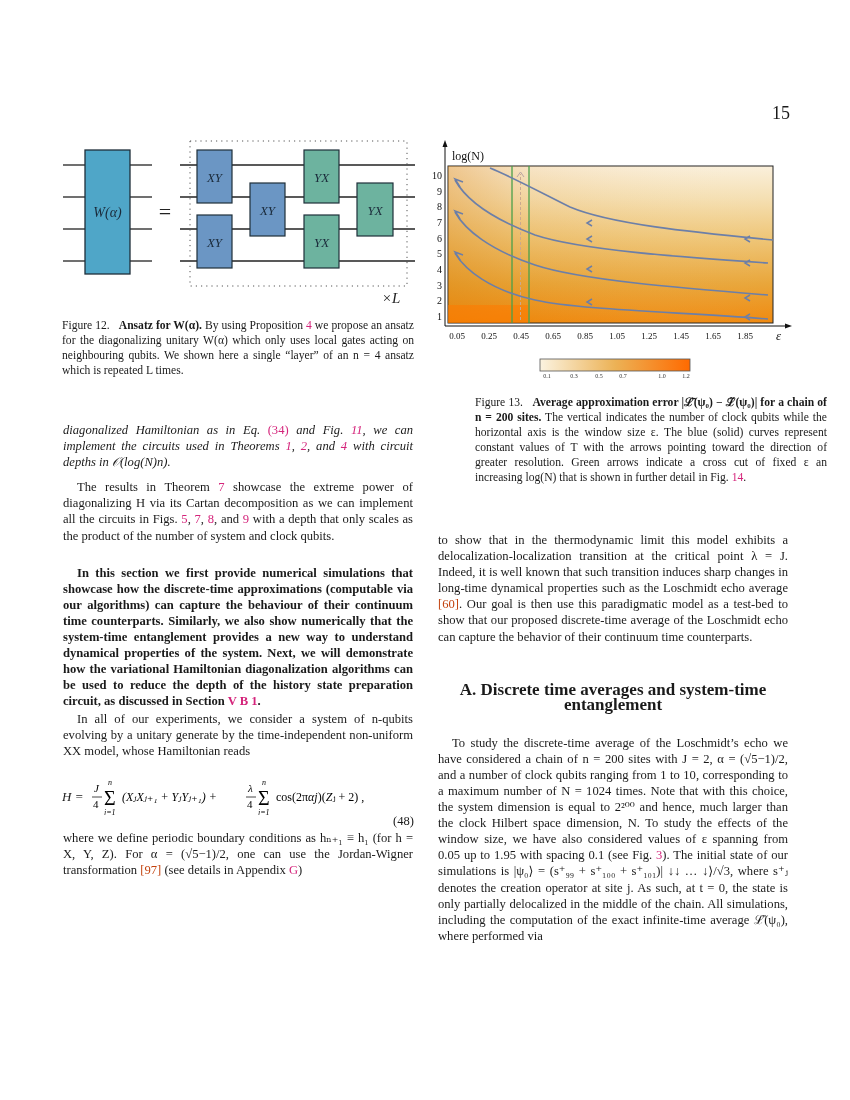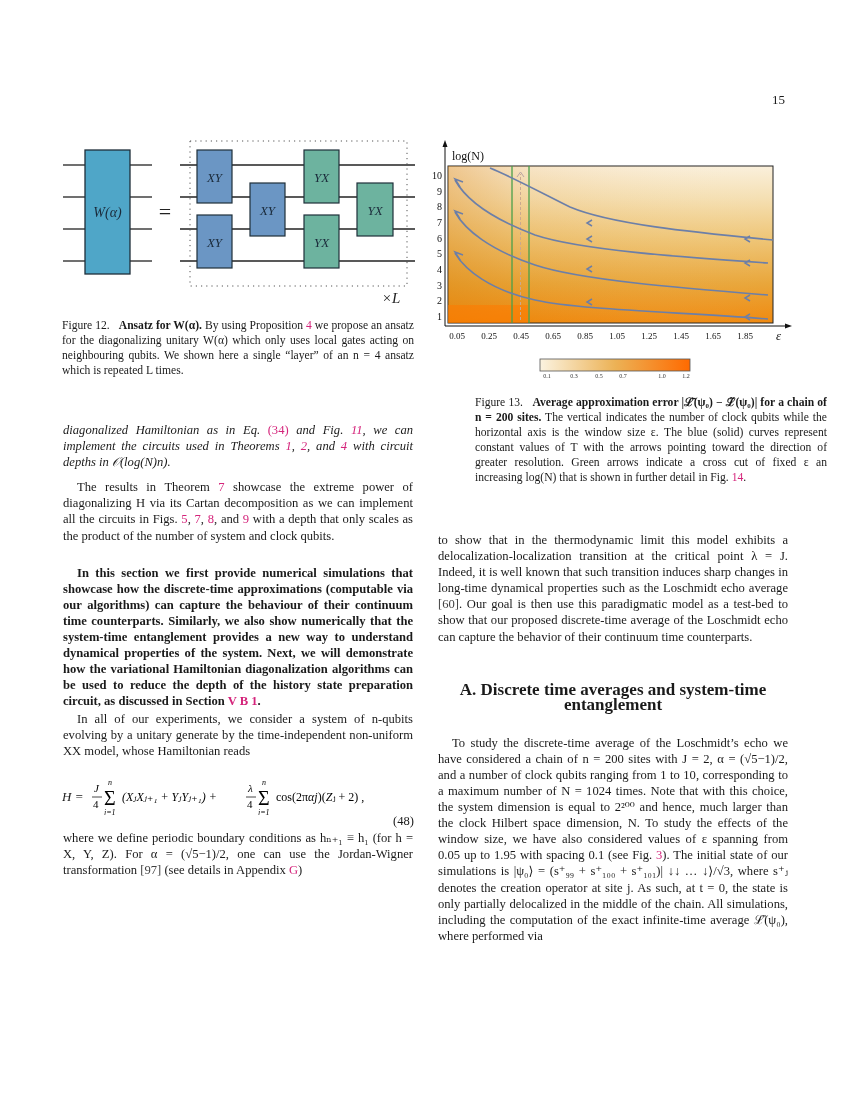--- a/index.html
+++ b/index.html
@@ -1,25 +1,25 @@
 <!DOCTYPE html>
 <html><head>
 <meta charset="utf-8">
 <style>
   html, body { margin: 0; padding: 0; background: #ffffff; }
   body { width: 850px; height: 1100px; position: relative; overflow: hidden;
          font-family: "Liberation Serif", "DejaVu Serif", serif; color: #1a1a1a; }
-  .page-num { position: absolute; top: 92px; left: 772px; font-size: 13px; }
+  .page-num { position: absolute; top: 103px; left: 772px; font-size: 18px; }
   .col { position: absolute; width: 352px; font-size: 12.6px; line-height: 16.1px; text-align: justify; }
   .col p { margin: 1px; }
   .indent { text-indent: 14px; }
   .it { font-style: italic; }
   .b { font-weight: bold; }
   .ref { color: #d4237a; }
-  .cite { color: #404040; }
+  .cite { color: #c2410c; }
   .caption { font-size: 11.6px; line-height: 15px; text-align: justify; }
   .section-h { text-align: center; font-weight: bold; font-size: 12.4px; letter-spacing: 0.3px; }
   .subsection-h { text-align: center; font-weight: bold; font-size: 17px; line-height: 15px; }
   .eq-num { text-align: right; }
   svg text { font-family: "Liberation Serif", "DejaVu Serif", serif; }
 </style>
 </head>
 <body>
 
 <div class="page-num">15</div>

